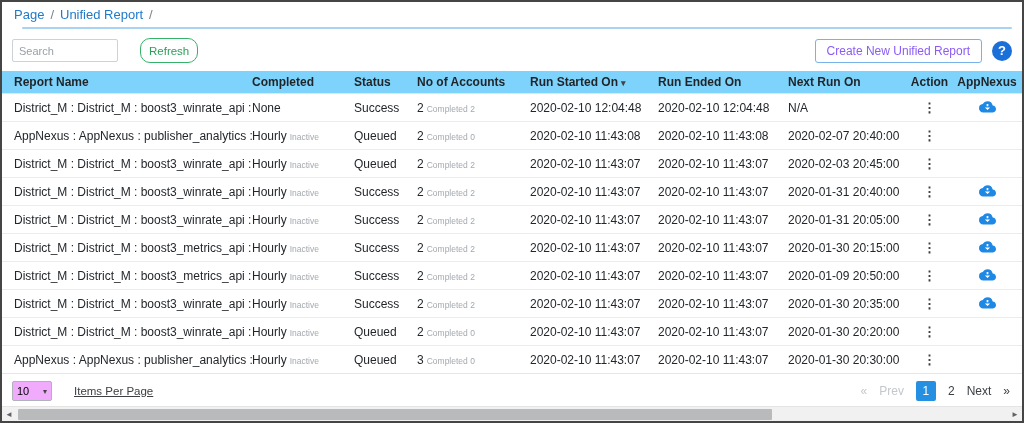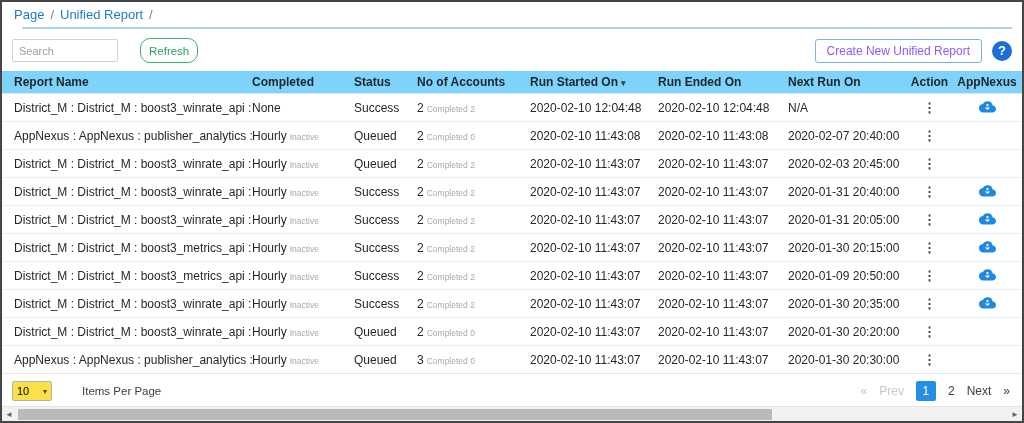--- a/index.html
+++ b/index.html
@@ -53,25 +53,25 @@
   .col-next   { width:119px; }
   .col-action { width:45px; text-align:center; }
   .col-dl     { width:70px; text-align:center; }
   .sub { font-size:8.5px; color:#a3a9af; margin-left:3px; }
   .caret { font-size:9px; color:#444; margin-left:3px; }
   .kebab { font-size:13px; font-weight:bold; color:#3c4043; cursor:pointer; letter-spacing:0; line-height:1; display:inline-block; }
   .dl-btn { cursor:pointer; display:inline-block; line-height:0; }
   
   .footer { display:flex; align-items:center; padding:6px 12px 4px 10px; height:32px; }
   .ipp-select {
-    width:40px; height:20px; border:1px solid #aeb4ba; border-radius:2px; background:#fde047;
+    width:40px; height:20px; border:1px solid #aeb4ba; border-radius:2px; background:#f0abfc;
     display:flex; align-items:center; justify-content:space-between; padding:0 4px; font-size:11px; cursor:pointer;
   }
   .ipp-select .dd-caret { font-size:8px; color:#444; }
-  .ipp-label { font-size:11.5px; color:#3c4043; margin-left:30px; }
+  .ipp-label { font-size:11.5px; color:#3c4043; margin-left:22px;text-decoration:underline; }
   .pagination { margin-left:auto; display:flex; align-items:center; gap:12px; font-size:12px; color:#3c4043; }
   .pg-muted { color:#c3c8cc; cursor:default; }
   .pg-item { cursor:pointer; }
   .pg-active {
     background:#2590e2; color:#fff; width:20px; height:20px; border-radius:2px;
     display:flex; align-items:center; justify-content:center; cursor:pointer;
   }
   
   .hscroll { height:15px; display:flex; align-items:center; background:#f1f1f1; border-top:1px solid #e4e4e4; }
   .sb-arrow { font-size:8px; color:#606468; width:14px; text-align:center; cursor:pointer; line-height:15px; }

